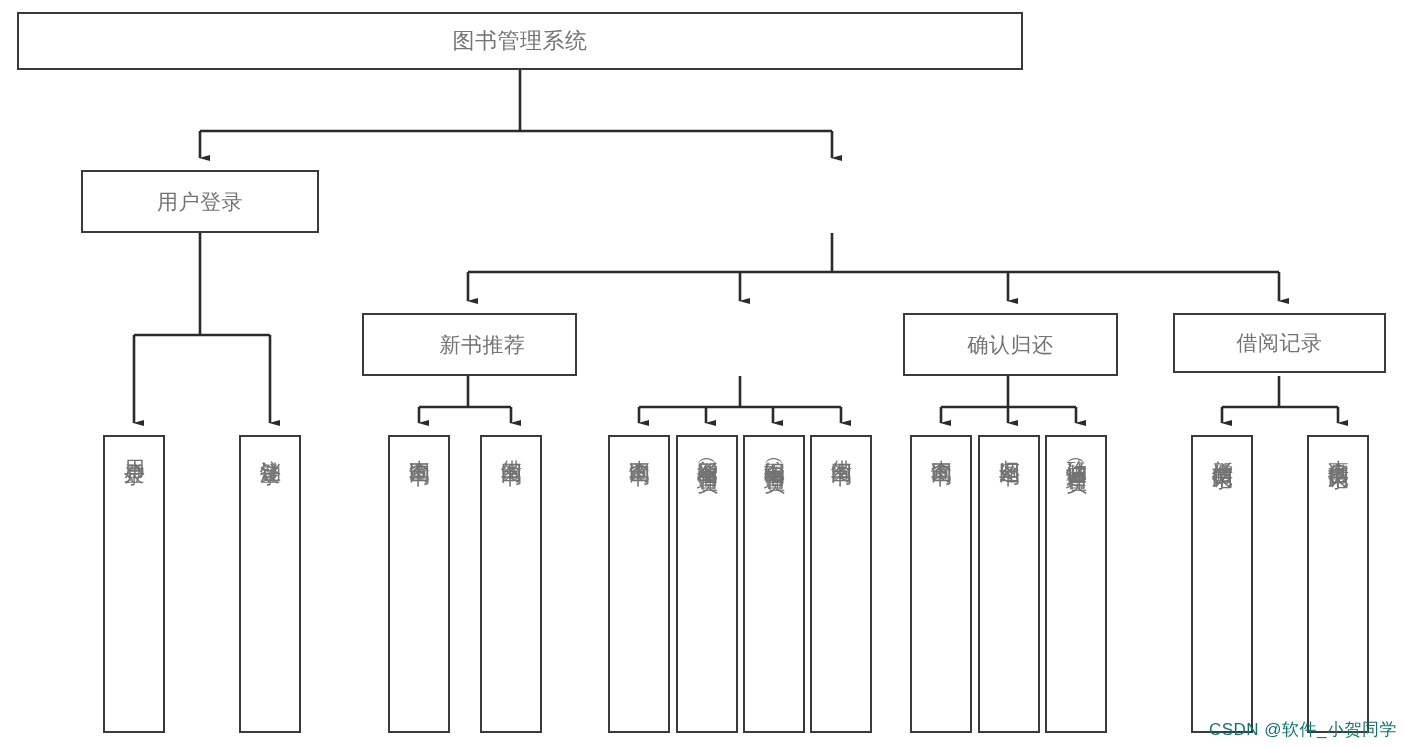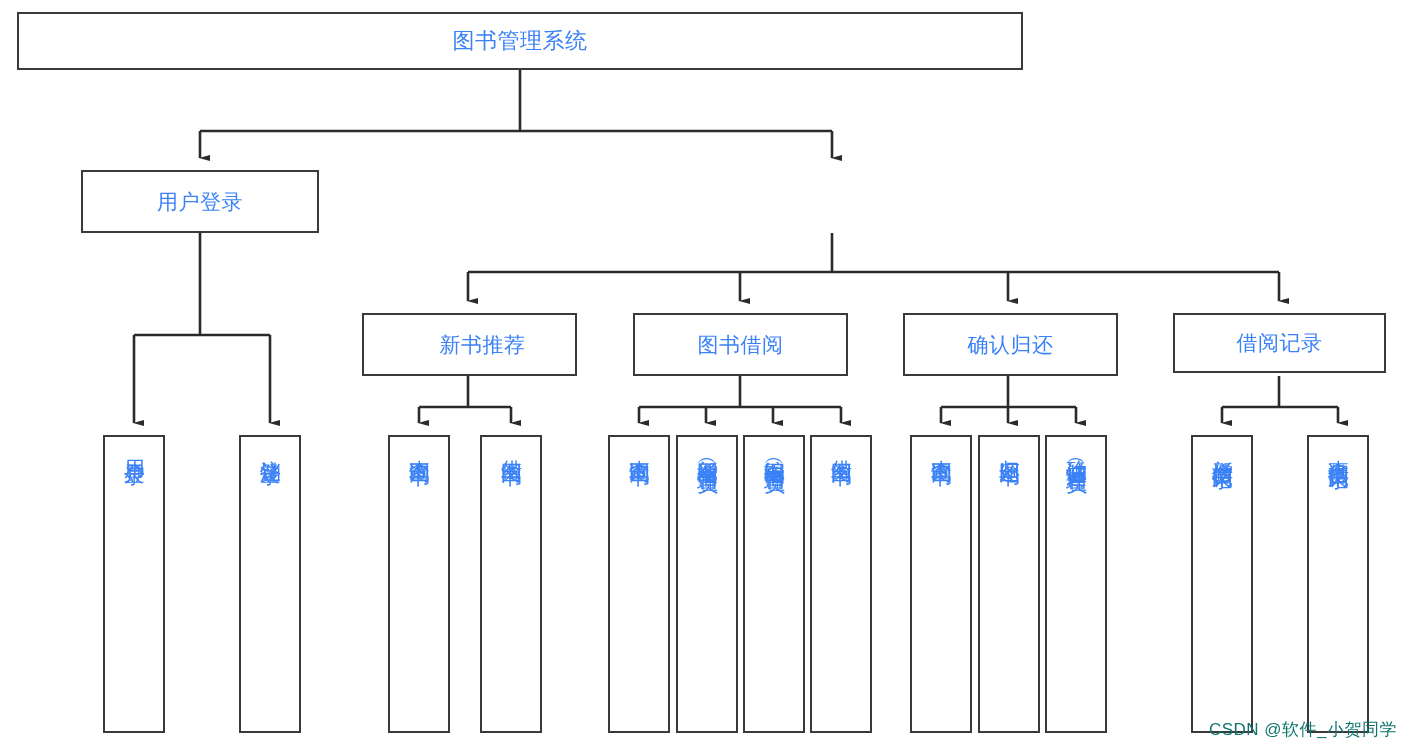--- a/index.html
+++ b/index.html
@@ -32,21 +32,21 @@
     background: #ffffff;
     border: 2px solid #3a3a3a;
     display: flex;
     align-items: center;
     justify-content: center;
     z-index: 2;
   }
   .node .label {
     font-size: 21px;
     line-height: 1.12;
-    color: #3b82f6;
+    color: #737373;
     letter-spacing: 0.5px;
     white-space: nowrap;
   }
   .node.vertical {
     align-items: flex-start;
     justify-content: center;
     padding-top: 6px;
   }
   .node.vertical .label {
     writing-mode: vertical-rl;
@@ -130,23 +130,20 @@
     <span class="label">图书管理系统</span>
   </div>
 
   <div class="node" style="left:81px; top:170px; width:238px; height:63px;">
     <span class="label">用户登录</span>
   </div>
 
   <div class="node" style="left:362px; top:313px; width:215px; height:63px;padding-left:26px;">
     <span class="label">新书推荐</span>
   </div>
-  <div class="node" style="left:633px; top:313px; width:215px; height:63px;">
-    <span class="label">图书借阅</span>
-  </div>
   <div class="node" style="left:903px; top:313px; width:215px; height:63px;">
     <span class="label">确认归还</span>
   </div>
   <div class="node" style="left:1173px; top:313px; width:213px; height:60px;">
     <span class="label">借阅记录</span>
   </div>
 
   <div class="node vertical" style="left:103px; top:435px; width:62px; height:298px;">
     <span class="label">用户登录</span>
   </div>

